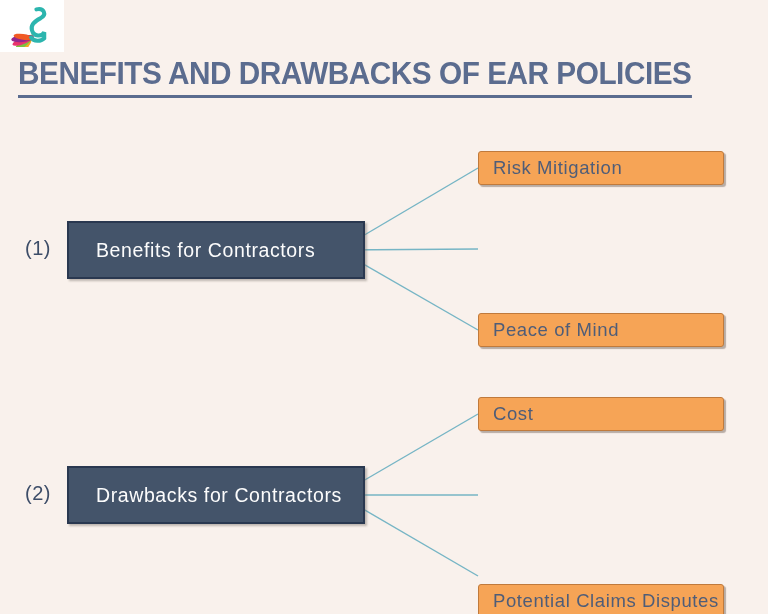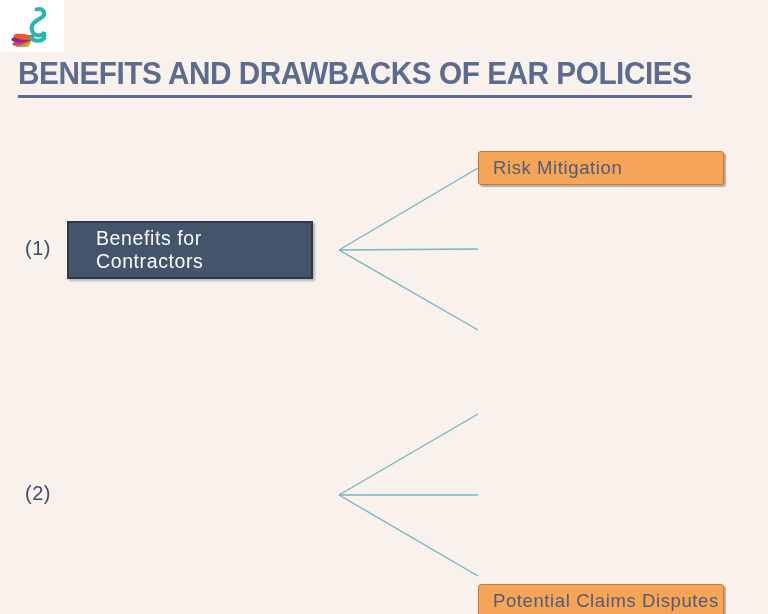--- a/index.html
+++ b/index.html
@@ -20,24 +20,24 @@
     font-size:31px;font-weight:bold;letter-spacing:-0.5px;color:var(--title-text);
     border-bottom:3.5px solid var(--title-text);padding-bottom:3px;white-space:nowrap;
     transform:scaleX(0.96);transform-origin:left top;}
 
   .connectors{position:absolute;left:0;top:0;width:768px;height:614px;pointer-events:none;}
   .connectors line{stroke:var(--connector);stroke-width:1.4;}
 
   .index-label{position:absolute;width:36px;font-size:20px;color:var(--index-text);
     text-align:left;letter-spacing:0.5px;}
 
-  .node-box{position:absolute;left:67px;width:246px;height:58px;background:var(--node-fill);
+  .node-box{position:absolute;left:67px;width:298px;height:58px;background:var(--node-fill);
     border:2px solid var(--node-border);box-shadow:2px 2px 2px rgba(120,110,105,0.45);
     display:flex;align-items:center;padding-left:27px;
-    color:var(--node-text);font-size:19.5px;letter-spacing:0.6px;}
+    color:var(--node-text);font-size:19.5px;letter-spacing:0.6px;text-align:center;}
 
   .leaf-box{position:absolute;left:478px;width:246px;height:34px;background:var(--child-fill);
     border:1.5px solid var(--child-border);border-radius:3px;
     box-shadow:2px 2px 1px rgba(130,115,105,0.55);
     display:flex;align-items:center;padding-left:14px;
     color:var(--child-text);font-size:18.5px;letter-spacing:0.6px;white-space:nowrap;}
 </style>
 </head>
 <body>
 
@@ -61,17 +61,20 @@
     <line x1="339" y1="250" x2="478" y2="249"></line>
     <line x1="339" y1="250" x2="478" y2="330"></line>
     <line x1="339" y1="495" x2="478" y2="414"></line>
     <line x1="339" y1="495" x2="478" y2="495"></line>
     <line x1="339" y1="495" x2="478" y2="576"></line>
   </svg>
 
   <div class="index-label" style="top:237px;left:25px;">(1)</div>
   <div class="node-box" style="top:221px;">Benefits for Contractors</div>
   <div class="leaf-box" style="top:151px;">Risk Mitigation</div>
+  <div class="leaf-box" style="top:313px;">Peace of Mind</div>
 
   <div class="index-label" style="top:482px;left:25px;">(2)</div>
+  <div class="node-box" style="top:466px;">Drawbacks for Contractors</div>
+  <div class="leaf-box" style="top:397px;">Cost</div>
   <div class="leaf-box" style="top:584px;">Potential Claims Disputes</div>
 
 </div>
 
 </body></html>

